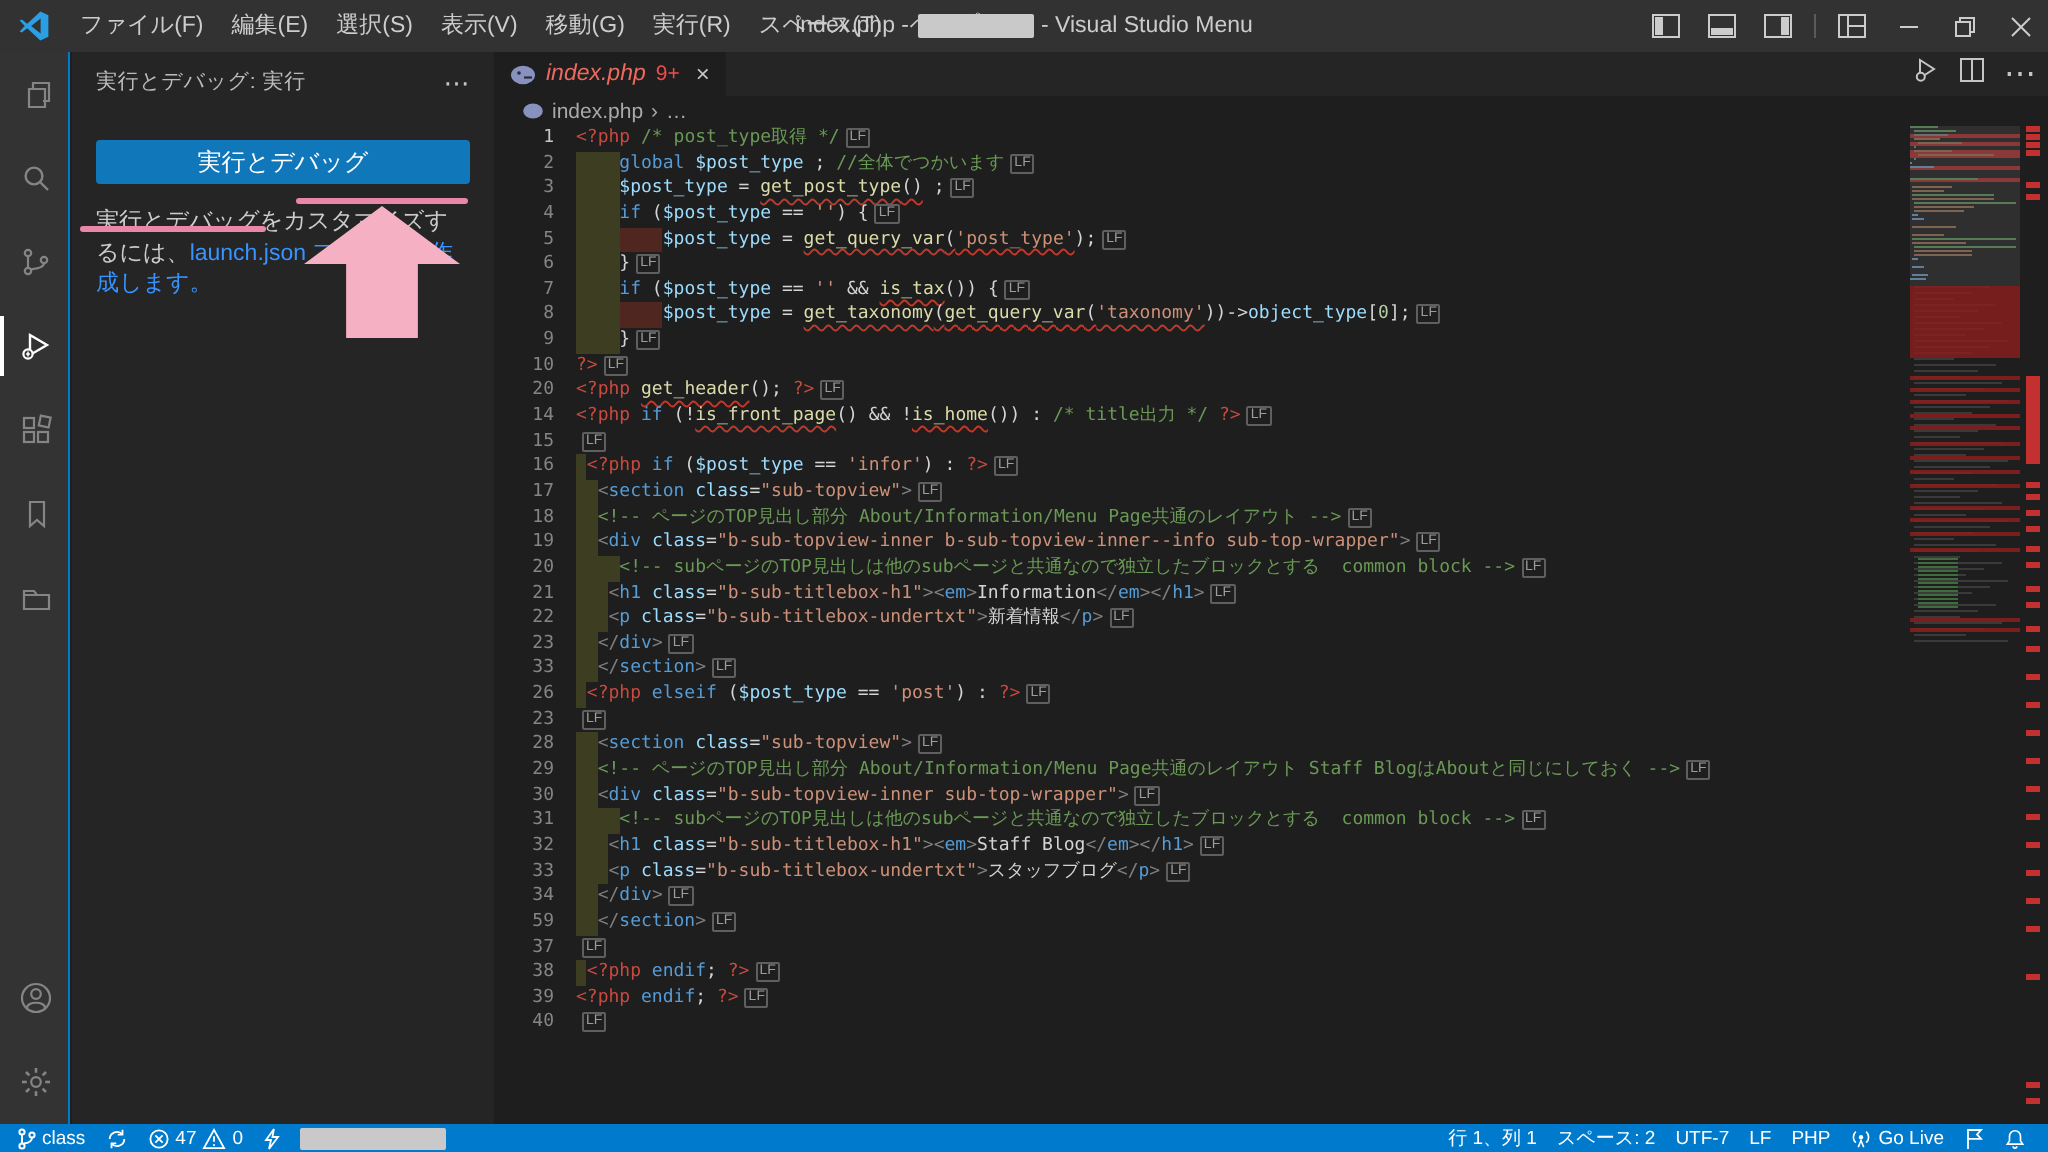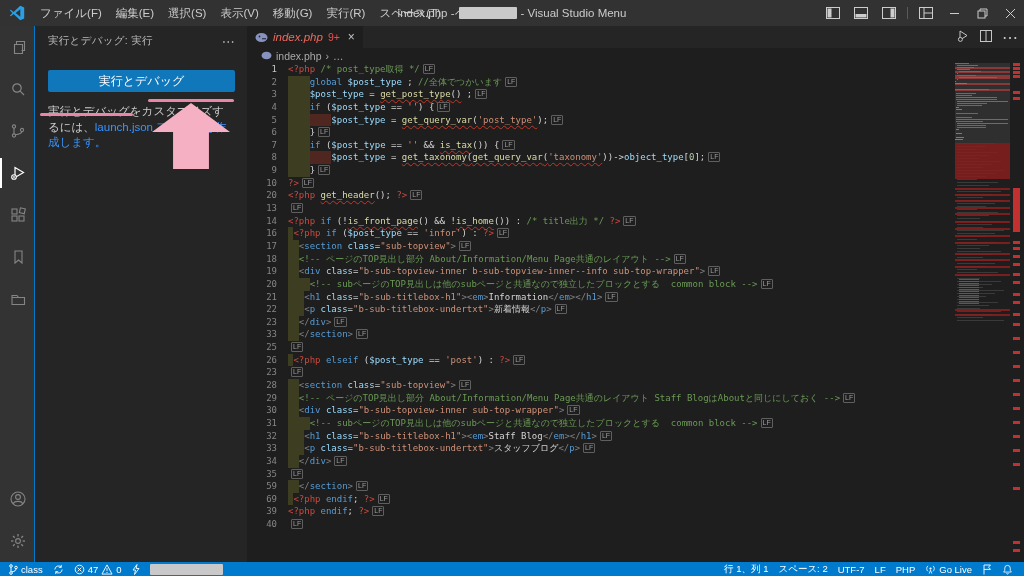--- a/index.html
+++ b/index.html
@@ -281,44 +281,43 @@
         <div class="code-line"><div class="gutter">2</div><div class="iblk" style="left: calc(0ch + 41px); width: 4ch; background: rgba(255, 255, 64, 0.14);"></div><div class="line-content" style="padding-left: 4ch;"><span class="kw">global</span><span class="pl"> </span><span class="vr">$post_type</span><span class="pl"> ; </span><span class="cm">//全体でつかいます</span><span class="lf">LF</span></div></div>
         <div class="code-line"><div class="gutter">3</div><div class="iblk" style="left: calc(0ch + 41px); width: 4ch; background: rgba(255, 255, 64, 0.14);"></div><div class="line-content" style="padding-left: 4ch;"><span class="vr">$post_type</span><span class="pl"> = </span><span class="fn sq">get_post_type</span><span class="pl sq">()</span><span class="pl"> ;</span><span class="lf">LF</span></div></div>
         <div class="code-line"><div class="gutter">4</div><div class="iblk" style="left: calc(0ch + 41px); width: 4ch; background: rgba(255, 255, 64, 0.14);"></div><div class="line-content" style="padding-left: 4ch;"><span class="kw">if</span><span class="pl"> (</span><span class="vr">$post_type</span><span class="pl"> == </span><span class="st">''</span><span class="pl">) {</span><span class="lf">LF</span></div></div>
         <div class="code-line"><div class="gutter">5</div><div class="iblk" style="left: calc(0ch + 41px); width: 4ch; background: rgba(255, 255, 64, 0.14);"></div><div class="iblk" style="left: calc(4ch + 41px); width: 4ch; background: rgba(255, 70, 40, 0.22);"></div><div class="line-content" style="padding-left: 8ch;"><span class="vr">$post_type</span><span class="pl"> = </span><span class="fn sq">get_query_var</span><span class="pl sq">(</span><span class="st sq">'post_type'</span><span class="pl">);</span><span class="lf">LF</span></div></div>
         <div class="code-line"><div class="gutter">6</div><div class="iblk" style="left: calc(0ch + 41px); width: 4ch; background: rgba(255, 255, 64, 0.14);"></div><div class="line-content" style="padding-left: 4ch;"><span class="pl">}</span><span class="lf">LF</span></div></div>
         <div class="code-line"><div class="gutter">7</div><div class="iblk" style="left: calc(0ch + 41px); width: 4ch; background: rgba(255, 255, 64, 0.14);"></div><div class="line-content" style="padding-left: 4ch;"><span class="kw">if</span><span class="pl"> (</span><span class="vr">$post_type</span><span class="pl"> == </span><span class="st">''</span><span class="pl"> &amp;&amp; </span><span class="fn sq">is_tax</span><span class="pl">()) {</span><span class="lf">LF</span></div></div>
         <div class="code-line"><div class="gutter">8</div><div class="iblk" style="left: calc(0ch + 41px); width: 4ch; background: rgba(255, 255, 64, 0.14);"></div><div class="iblk" style="left: calc(4ch + 41px); width: 4ch; background: rgba(255, 70, 40, 0.22);"></div><div class="line-content" style="padding-left: 8ch;"><span class="vr">$post_type</span><span class="pl"> = </span><span class="fn sq">get_taxonomy</span><span class="pl sq">(</span><span class="fn sq">get_query_var</span><span class="pl sq">(</span><span class="st sq">'taxonomy'</span><span class="pl">))-&gt;</span><span class="vr">object_type</span><span class="pl">[</span><span class="nm">0</span><span class="pl">];</span><span class="lf">LF</span></div></div>
         <div class="code-line"><div class="gutter">9</div><div class="iblk" style="left: calc(0ch + 41px); width: 4ch; background: rgba(255, 255, 64, 0.14);"></div><div class="line-content" style="padding-left: 4ch;"><span class="pl">}</span><span class="lf">LF</span></div></div>
         <div class="code-line"><div class="gutter">10</div><div class="line-content" style="padding-left: 0ch;"><span class="pt">?&gt;</span><span class="lf">LF</span></div></div>
         <div class="code-line"><div class="gutter">20</div><div class="line-content" style="padding-left: 0ch;"><span class="pt">&lt;?php</span><span class="pl"> </span><span class="fn sq">get_header</span><span class="pl">();</span><span class="pl"> </span><span class="pt">?&gt;</span><span class="lf">LF</span></div></div>
-        <div class="code-line"><div class="gutter">13</div><div class="line-content" style="padding-left: 0ch;"><span class="lf">LF</span></div></div>
         <div class="code-line"><div class="gutter">14</div><div class="line-content" style="padding-left: 0ch;"><span class="pt">&lt;?php</span><span class="pl"> </span><span class="kw">if</span><span class="pl"> (!</span><span class="fn sq">is_front_page</span><span class="pl">()</span><span class="pl"> &amp;&amp; !</span><span class="fn sq">is_home</span><span class="pl">())</span><span class="pl"> : </span><span class="cm">/* title出力 */</span><span class="pl"> </span><span class="pt">?&gt;</span><span class="lf">LF</span></div></div>
+        <div class="code-line"><div class="gutter">15</div><div class="line-content" style="padding-left: 0ch;"><span class="lf">LF</span></div></div>
         <div class="code-line"><div class="gutter">16</div><div class="iblk" style="left: calc(0ch + 41px); width: 1ch; background: rgba(255, 255, 64, 0.14);"></div><div class="line-content" style="padding-left: 1ch;"><span class="pt">&lt;?php</span><span class="pl"> </span><span class="kw">if</span><span class="pl"> (</span><span class="vr">$post_type</span><span class="pl"> == </span><span class="st">'infor'</span><span class="pl">) : </span><span class="pt">?&gt;</span><span class="lf">LF</span></div></div>
         <div class="code-line"><div class="gutter">17</div><div class="iblk" style="left: calc(0ch + 41px); width: 2ch; background: rgba(255, 255, 64, 0.14);"></div><div class="line-content" style="padding-left: 2ch;"><span class="tp">&lt;</span><span class="tg">section</span><span class="pl"> </span><span class="at">class</span><span class="pl">=</span><span class="st">"sub-topview"</span><span class="tp">&gt;</span><span class="lf">LF</span></div></div>
         <div class="code-line"><div class="gutter">18</div><div class="iblk" style="left: calc(0ch + 41px); width: 2ch; background: rgba(255, 255, 64, 0.14);"></div><div class="line-content" style="padding-left: 2ch;"><span class="cm">&lt;!-- ページのTOP見出し部分 About/Information/Menu Page共通のレイアウト --&gt;</span><span class="lf">LF</span></div></div>
         <div class="code-line"><div class="gutter">19</div><div class="iblk" style="left: calc(0ch + 41px); width: 2ch; background: rgba(255, 255, 64, 0.14);"></div><div class="line-content" style="padding-left: 2ch;"><span class="tp">&lt;</span><span class="tg">div</span><span class="pl"> </span><span class="at">class</span><span class="pl">=</span><span class="st">"b-sub-topview-inner b-sub-topview-inner--info sub-top-wrapper"</span><span class="tp">&gt;</span><span class="lf">LF</span></div></div>
         <div class="code-line"><div class="gutter">20</div><div class="iblk" style="left: calc(0ch + 41px); width: 4ch; background: rgba(255, 255, 64, 0.14);"></div><div class="line-content" style="padding-left: 4ch;"><span class="cm">&lt;!-- subページのTOP見出しは他のsubページと共通なので独立したブロックとする  common block --&gt;</span><span class="lf">LF</span></div></div>
         <div class="code-line"><div class="gutter">21</div><div class="iblk" style="left: calc(0ch + 41px); width: 3ch; background: rgba(255, 255, 64, 0.14);"></div><div class="line-content" style="padding-left: 3ch;"><span class="tp">&lt;</span><span class="tg">h1</span><span class="pl"> </span><span class="at">class</span><span class="pl">=</span><span class="st">"b-sub-titlebox-h1"</span><span class="tp">&gt;&lt;</span><span class="tg">em</span><span class="tp">&gt;</span><span class="tx">Information</span><span class="tp">&lt;/</span><span class="tg">em</span><span class="tp">&gt;&lt;/</span><span class="tg">h1</span><span class="tp">&gt;</span><span class="lf">LF</span></div></div>
         <div class="code-line"><div class="gutter">22</div><div class="iblk" style="left: calc(0ch + 41px); width: 3ch; background: rgba(255, 255, 64, 0.14);"></div><div class="line-content" style="padding-left: 3ch;"><span class="tp">&lt;</span><span class="tg">p</span><span class="pl"> </span><span class="at">class</span><span class="pl">=</span><span class="st">"b-sub-titlebox-undertxt"</span><span class="tp">&gt;</span><span class="tx">新着情報</span><span class="tp">&lt;/</span><span class="tg">p</span><span class="tp">&gt;</span><span class="lf">LF</span></div></div>
         <div class="code-line"><div class="gutter">23</div><div class="iblk" style="left: calc(0ch + 41px); width: 2ch; background: rgba(255, 255, 64, 0.14);"></div><div class="line-content" style="padding-left: 2ch;"><span class="tp">&lt;/</span><span class="tg">div</span><span class="tp">&gt;</span><span class="lf">LF</span></div></div>
         <div class="code-line"><div class="gutter">33</div><div class="iblk" style="left: calc(0ch + 41px); width: 2ch; background: rgba(255, 255, 64, 0.14);"></div><div class="line-content" style="padding-left: 2ch;"><span class="tp">&lt;/</span><span class="tg">section</span><span class="tp">&gt;</span><span class="lf">LF</span></div></div>
-        <div class="code-line"><div class="gutter">25</div><div class="line-content" style="padding-left: 0ch;"><span class="lf">LF</span></div></div>
         <div class="code-line"><div class="gutter">26</div><div class="iblk" style="left: calc(0ch + 41px); width: 1ch; background: rgba(255, 255, 64, 0.14);"></div><div class="line-content" style="padding-left: 1ch;"><span class="pt">&lt;?php</span><span class="pl"> </span><span class="kw">elseif</span><span class="pl"> (</span><span class="vr">$post_type</span><span class="pl"> == </span><span class="st">'post'</span><span class="pl">) : </span><span class="pt">?&gt;</span><span class="lf">LF</span></div></div>
         <div class="code-line"><div class="gutter">23</div><div class="line-content" style="padding-left: 0ch;"><span class="lf">LF</span></div></div>
         <div class="code-line"><div class="gutter">28</div><div class="iblk" style="left: calc(0ch + 41px); width: 2ch; background: rgba(255, 255, 64, 0.14);"></div><div class="line-content" style="padding-left: 2ch;"><span class="tp">&lt;</span><span class="tg">section</span><span class="pl"> </span><span class="at">class</span><span class="pl">=</span><span class="st">"sub-topview"</span><span class="tp">&gt;</span><span class="lf">LF</span></div></div>
         <div class="code-line"><div class="gutter">29</div><div class="iblk" style="left: calc(0ch + 41px); width: 2ch; background: rgba(255, 255, 64, 0.14);"></div><div class="line-content" style="padding-left: 2ch;"><span class="cm">&lt;!-- ページのTOP見出し部分 About/Information/Menu Page共通のレイアウト Staff BlogはAboutと同じにしておく --&gt;</span><span class="lf">LF</span></div></div>
         <div class="code-line"><div class="gutter">30</div><div class="iblk" style="left: calc(0ch + 41px); width: 2ch; background: rgba(255, 255, 64, 0.14);"></div><div class="line-content" style="padding-left: 2ch;"><span class="tp">&lt;</span><span class="tg">div</span><span class="pl"> </span><span class="at">class</span><span class="pl">=</span><span class="st">"b-sub-topview-inner sub-top-wrapper"</span><span class="tp">&gt;</span><span class="lf">LF</span></div></div>
         <div class="code-line"><div class="gutter">31</div><div class="iblk" style="left: calc(0ch + 41px); width: 4ch; background: rgba(255, 255, 64, 0.14);"></div><div class="line-content" style="padding-left: 4ch;"><span class="cm">&lt;!-- subページのTOP見出しは他のsubページと共通なので独立したブロックとする  common block --&gt;</span><span class="lf">LF</span></div></div>
         <div class="code-line"><div class="gutter">32</div><div class="iblk" style="left: calc(0ch + 41px); width: 3ch; background: rgba(255, 255, 64, 0.14);"></div><div class="line-content" style="padding-left: 3ch;"><span class="tp">&lt;</span><span class="tg">h1</span><span class="pl"> </span><span class="at">class</span><span class="pl">=</span><span class="st">"b-sub-titlebox-h1"</span><span class="tp">&gt;&lt;</span><span class="tg">em</span><span class="tp">&gt;</span><span class="tx">Staff Blog</span><span class="tp">&lt;/</span><span class="tg">em</span><span class="tp">&gt;&lt;/</span><span class="tg">h1</span><span class="tp">&gt;</span><span class="lf">LF</span></div></div>
         <div class="code-line"><div class="gutter">33</div><div class="iblk" style="left: calc(0ch + 41px); width: 3ch; background: rgba(255, 255, 64, 0.14);"></div><div class="line-content" style="padding-left: 3ch;"><span class="tp">&lt;</span><span class="tg">p</span><span class="pl"> </span><span class="at">class</span><span class="pl">=</span><span class="st">"b-sub-titlebox-undertxt"</span><span class="tp">&gt;</span><span class="tx">スタッフブログ</span><span class="tp">&lt;/</span><span class="tg">p</span><span class="tp">&gt;</span><span class="lf">LF</span></div></div>
         <div class="code-line"><div class="gutter">34</div><div class="iblk" style="left: calc(0ch + 41px); width: 2ch; background: rgba(255, 255, 64, 0.14);"></div><div class="line-content" style="padding-left: 2ch;"><span class="tp">&lt;/</span><span class="tg">div</span><span class="tp">&gt;</span><span class="lf">LF</span></div></div>
-        <div class="code-line"><div class="gutter">35</div><div class="line-content" style="padding-left: 0ch;"><span class="lf">LF</span></div></div>
         <div class="code-line"><div class="gutter">59</div><div class="iblk" style="left: calc(0ch + 41px); width: 2ch; background: rgba(255, 255, 64, 0.14);"></div><div class="line-content" style="padding-left: 2ch;"><span class="tp">&lt;/</span><span class="tg">section</span><span class="tp">&gt;</span><span class="lf">LF</span></div></div>
-        <div class="code-line"><div class="gutter">69</div><div class="iblk" style="left: calc(0ch + 41px); width: 1ch; background: rgba(255, 255, 64, 0.14);"></div><div class="line-content" style="padding-left: 1ch;"><span class="pt">&lt;?php</span><span class="pl"> </span><span class="kw">endif</span><span class="pl">; </span><span class="pt">?&gt;</span><span class="lf">LF</span></div></div>
+        <div class="code-line"><div class="gutter">37</div><div class="line-content" style="padding-left: 0ch;"><span class="lf">LF</span></div></div>
+        <div class="code-line"><div class="gutter">38</div><div class="iblk" style="left: calc(0ch + 41px); width: 1ch; background: rgba(255, 255, 64, 0.14);"></div><div class="line-content" style="padding-left: 1ch;"><span class="pt">&lt;?php</span><span class="pl"> </span><span class="kw">endif</span><span class="pl">; </span><span class="pt">?&gt;</span><span class="lf">LF</span></div></div>
         <div class="code-line"><div class="gutter">39</div><div class="line-content" style="padding-left: 0ch;"><span class="pt">&lt;?php</span><span class="pl"> </span><span class="kw">endif</span><span class="pl">; </span><span class="pt">?&gt;</span><span class="lf">LF</span></div></div>
         <div class="code-line"><div class="gutter">40</div><div class="line-content" style="padding-left: 0ch;"><span class="lf">LF</span></div></div>
       </div>
     <div class="minimap" id="minimap">
         <div class="mm-row" style="top: 0px; left: 0px; width: 13.75px; height: 1px; background: rgb(77, 122, 77);"></div>
         <div class="mm-row" style="top: 2px; left: 2.2px; width: 20.9px; height: 1px; background: rgb(77, 122, 77);"></div>
         <div class="mm-row" style="top: 4px; left: 0px; width: 55px; height: 1.6px; background: rgba(180, 45, 45, 0.75);"></div>
         <div class="mm-row" style="top: 4px; left: 2.2px; width: 16.5px; height: 1px; background: rgb(106, 106, 106);"></div>
         <div class="mm-row" style="top: 6px; left: 2.2px; width: 12.65px; height: 1px; background: rgb(126, 95, 70);"></div>
         <div class="mm-row" style="top: 8px; left: 0px; width: 55px; height: 1.6px; background: rgba(180, 45, 45, 0.75);"></div>

